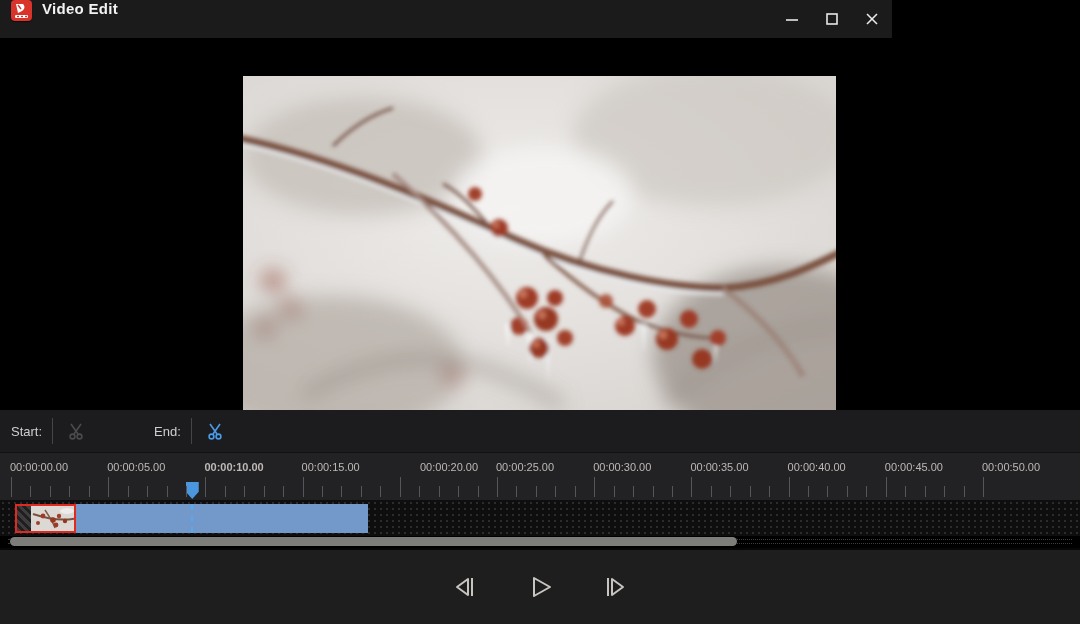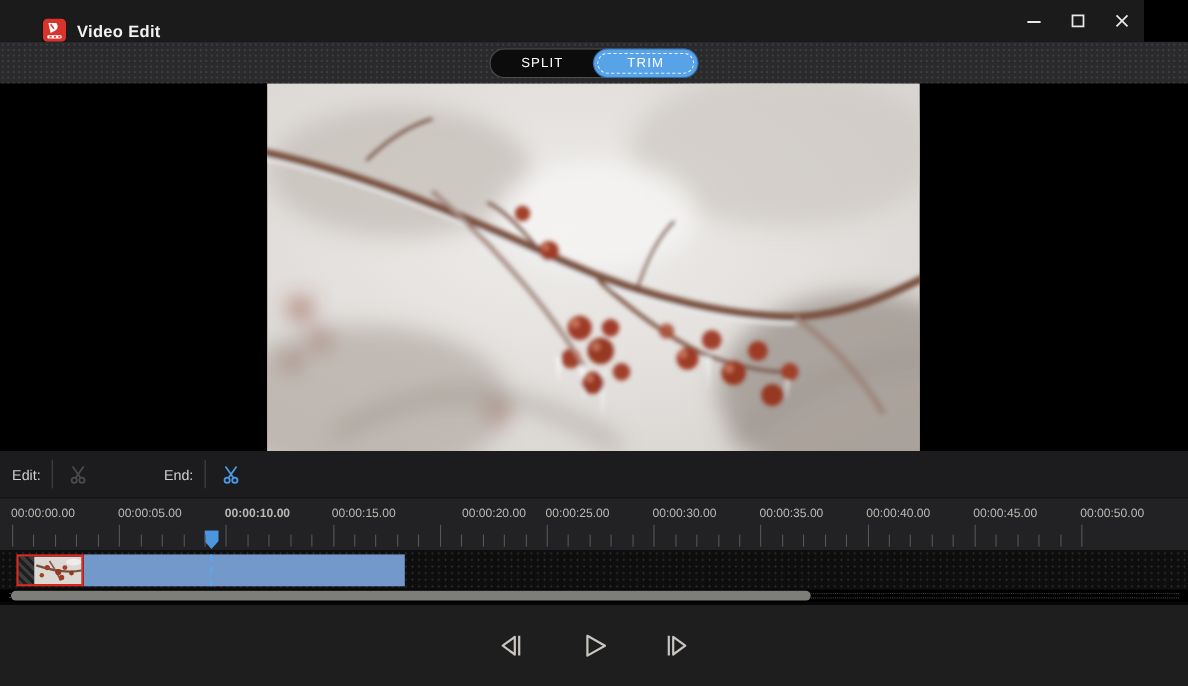--- a/index.html
+++ b/index.html
@@ -1,20 +1,20 @@
 <!DOCTYPE html>
 <html><head>
 <meta charset="utf-8">
 <style>
   html,body{margin:0;padding:0;background:#000;}
   *{box-sizing:border-box;font-family:"Liberation Sans","DejaVu Sans",sans-serif;}
   .window{position:relative;width:1080px;height:624px;background:#000;overflow:hidden;}
 
   
-  .titlebar{position:absolute;left:0;top:0;width:1040px;height:38px;background:#1b1b1c;display:flex;align-items:flex-end;padding-left:28px;}
+  .titlebar{position:absolute;left:0;top:0;width:892px;height:38px;background:#1b1b1c;display:flex;align-items:flex-start;}
   .app-icon{width:21px;height:21px;margin-left:11px;border-radius:4px;background:#d8342c;position:relative;box-shadow:0 1px 1px rgba(0,0,0,.6);}
   .app-icon svg{position:absolute;left:0;top:0;}
   .win-title{color:#f2f2f2;font-size:15px;font-weight:bold;margin-left:10px;letter-spacing:.3px;}
   .win-controls{margin-left:auto;display:flex;align-items:center;height:100%;}
   .win-btn{width:40px;height:38px;display:flex;align-items:center;justify-content:center;cursor:pointer;}
   .win-btn svg{stroke:#e8e8e8;stroke-width:1.6;fill:none;}
 
   
   .tabband{position:absolute;left:0;top:38px;width:1080px;height:38px;
     background-color:#2a2a2d;
@@ -92,26 +92,20 @@
       </div>
       <div class="win-btn">
         <svg width="14" height="14" viewBox="0 0 14 14">
             <line x1="2" y1="2" x2="12" y2="12"></line>
             <line x1="12" y1="2" x2="2" y2="12"></line>
           </svg>
       </div>
     </div>
   </div>
 
-  <div class="tabband">
-    <div class="tab-pill">
-      <div class="tab">SPLIT</div>
-      <div class="tab active">TRIM</div>
-    </div>
-  </div>
 
   <div class="preview-area">
     <div class="video-frame">
       <svg width="593" height="334" viewBox="0 0 593 334">
         <defs>
           <filter id="b1" x="-40%" y="-40%" width="180%" height="180%">
               <feGaussianBlur stdDeviation="10"></feGaussianBlur>
             </filter>
           <filter id="b2" x="-40%" y="-40%" width="180%" height="180%">
               <feGaussianBlur stdDeviation="2"></feGaussianBlur>
@@ -183,21 +177,21 @@
 
           <path d="M150,98 C210,150 260,210 288,258" stroke="#f4f7f9" stroke-width="1.5" fill="none" opacity=".6"></path>
           <path d="M480,212 C510,235 540,265 560,300" stroke="#f4f7f9" stroke-width="1.5" fill="none" opacity=".6"></path>
         </g>
       </svg>
     </div>
     <div class="annotation" style="color: rgb(232, 37, 31);">Zoom in/Zoom out slider</div>
   </div>
 
   <div class="trimbar">
-    <span class="lbl" style="margin-left:11px;">Edit:</span>
+    <span class="lbl" style="margin-left:11px;">Start:</span>
     <span class="vdiv"></span>
     <div class="cut-btn">
       <svg width="20" height="20" viewBox="0 0 20 20" stroke="#4b4b4e" stroke-width="1.6" fill="none">
         <line x1="5" y1="3" x2="12" y2="13"></line>
           <line x1="15" y1="3" x2="8" y2="13"></line>
         <circle cx="6.5" cy="15.5" r="2.4"></circle>
           <circle cx="13.5" cy="15.5" r="2.4"></circle>
       </svg>
     </div>
     <span class="lbl" style="margin-left:65px;">End:</span>

